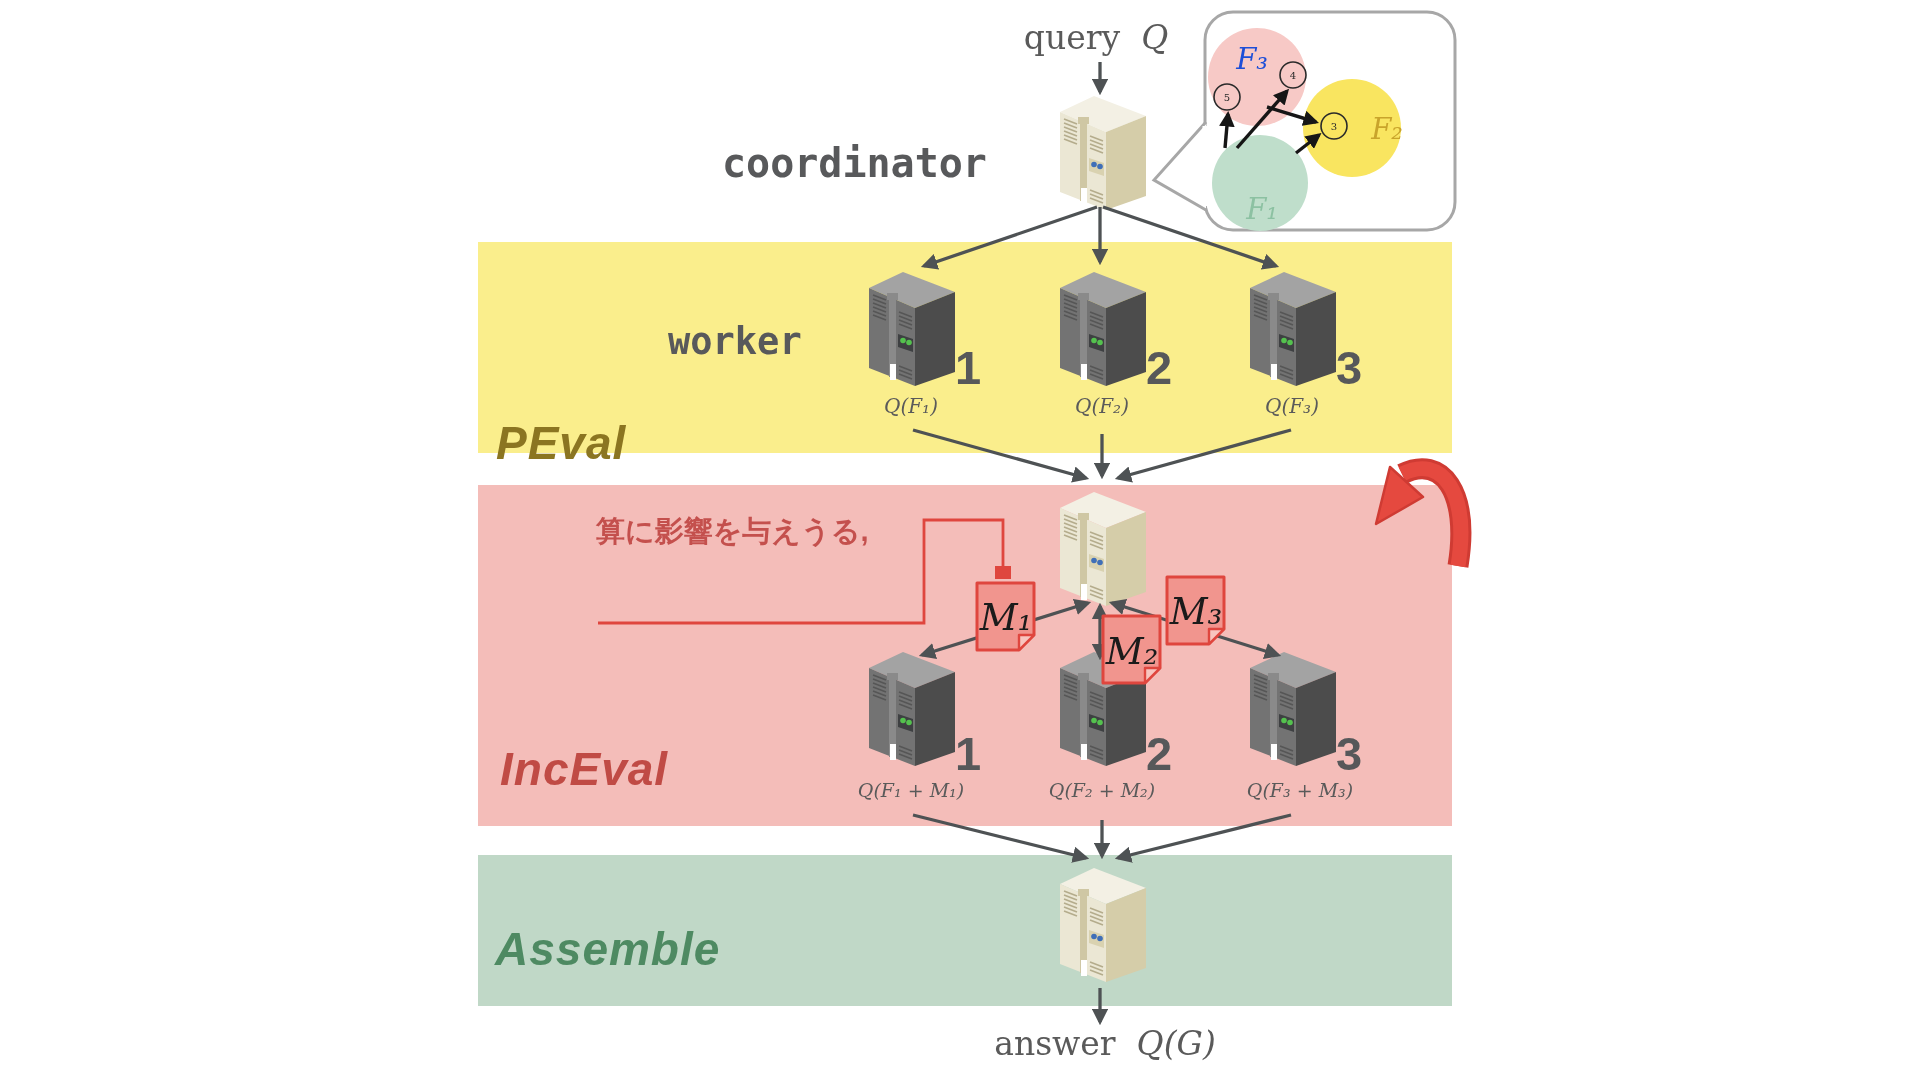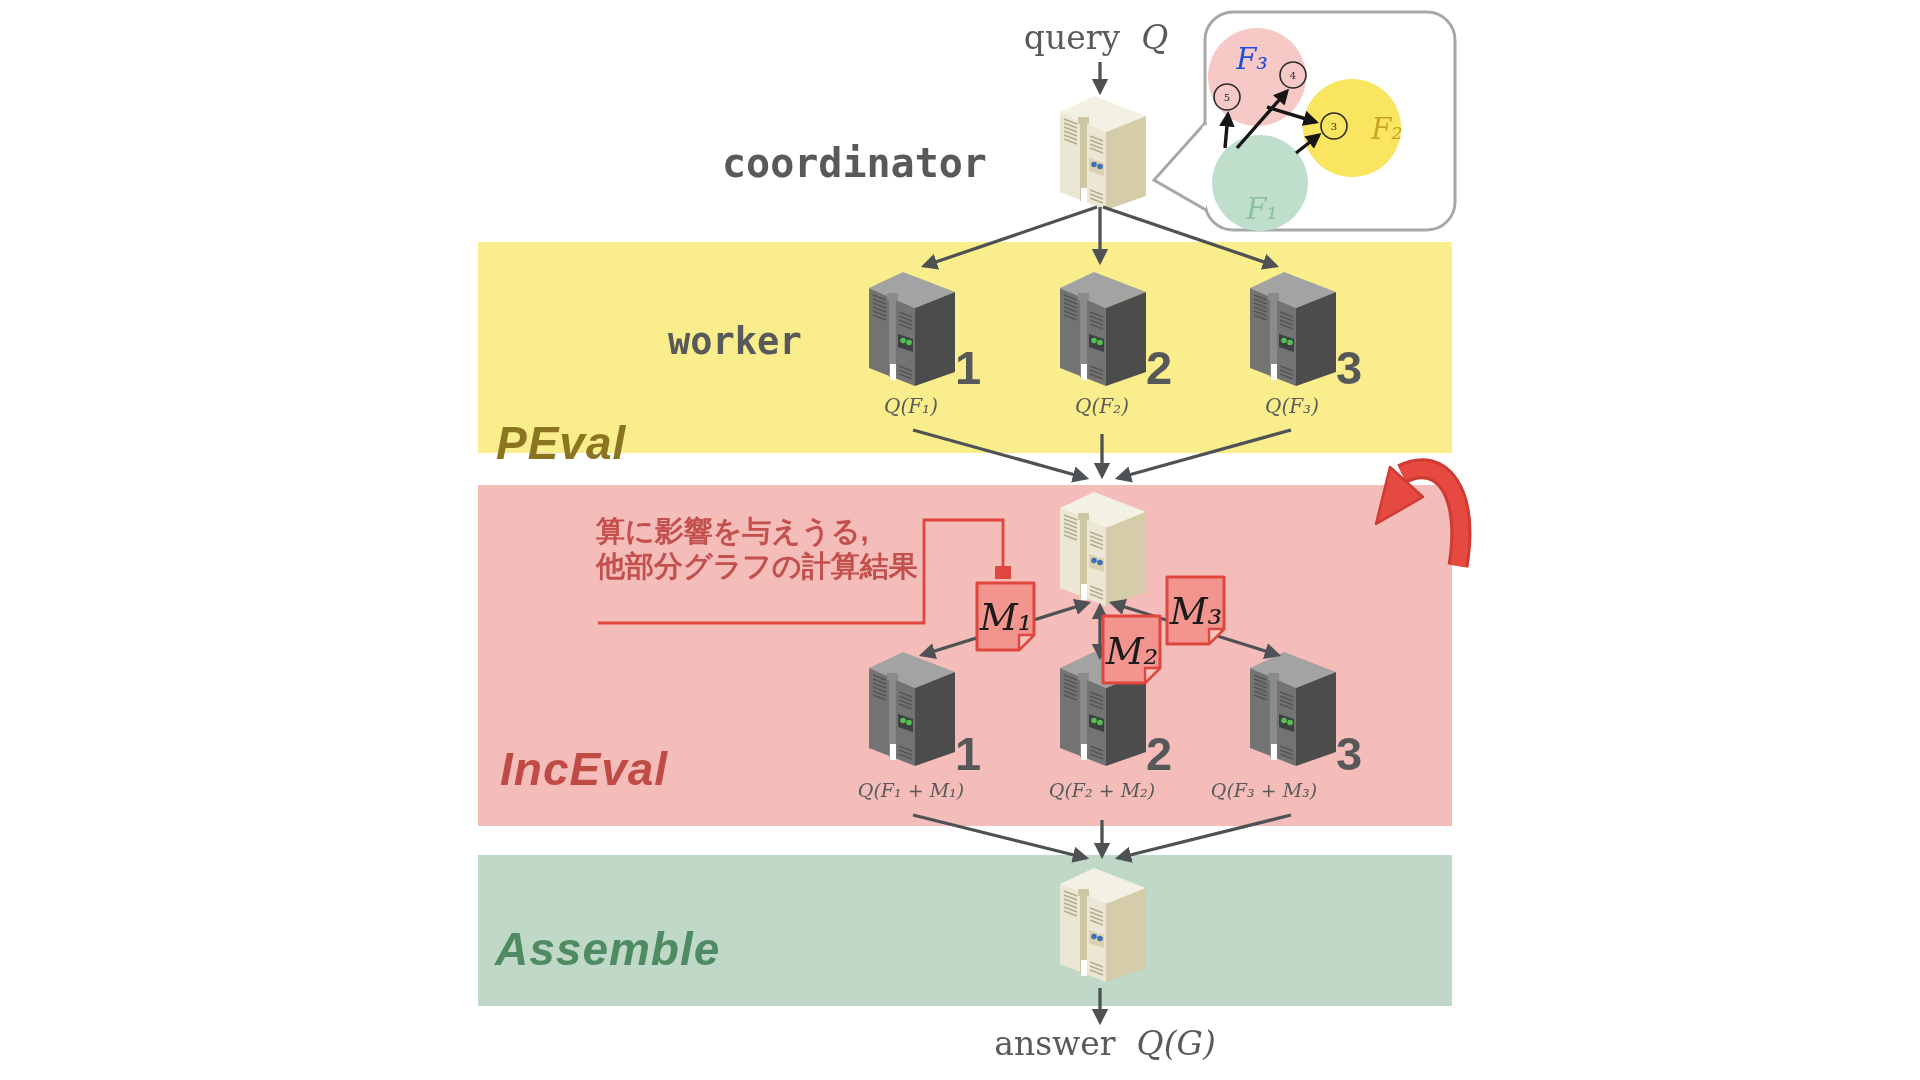--- a/index.html
+++ b/index.html
@@ -168,31 +168,30 @@
   <div class="txt num" style="left:955px;top:340px;">1</div>
   <div class="txt num" style="left:1146px;top:340px;">2</div>
   <div class="txt num" style="left:1336px;top:340px;">3</div>
   <div class="txt serif mathit qlbl ctr" style="left:911px;top:394px;">Q(F₁)</div>
   <div class="txt serif mathit qlbl ctr" style="left:1102px;top:394px;">Q(F₂)</div>
   <div class="txt serif mathit qlbl ctr" style="left:1292px;top:394px;">Q(F₃)</div>
 
   <div class="txt stage stage-inceval" style="left:500px;top:742px;font-style:italic;">IncEval</div>
   <div class="txt jp" style="left:596px;top:514px;">
     <div>算に影響を与えうる,</div>
-    <div>他部分グラフの計算結果</div>
   </div>
   <div class="txt mlbl ctr" style="left:1006px;top:596px;">M₁</div>
   <div class="txt mlbl ctr" style="left:1132px;top:630px;">M₂</div>
   <div class="txt mlbl ctr" style="left:1196px;top:590px;">M₃</div>
   <div class="txt num" style="left:955px;top:726px;">1</div>
   <div class="txt num" style="left:1146px;top:726px;">2</div>
   <div class="txt num" style="left:1336px;top:726px;">3</div>
   <div class="txt serif mathit qlbl2 ctr" style="left:911px;top:779px;">Q(F₁ + M₁)</div>
   <div class="txt serif mathit qlbl2 ctr" style="left:1102px;top:779px;">Q(F₂ + M₂)</div>
-  <div class="txt serif mathit qlbl2 ctr" style="left:1264px;top:779px;">Q(F₃ + M₃)</div>
+  <div class="txt serif mathit qlbl2 ctr" style="left:1300px;top:779px;">Q(F₃ + M₃)</div>
 
   <div class="txt stage stage-assemble" style="left:495px;top:922px;">Assemble</div>
   <div class="txt serif ctr" style="left:1105px;top:1024px;font-size:33px;">
     <span>answer</span>&nbsp;
     <span class="mathit">Q(G)</span>
   </div>
 
 </div>
 
 </body></html>

